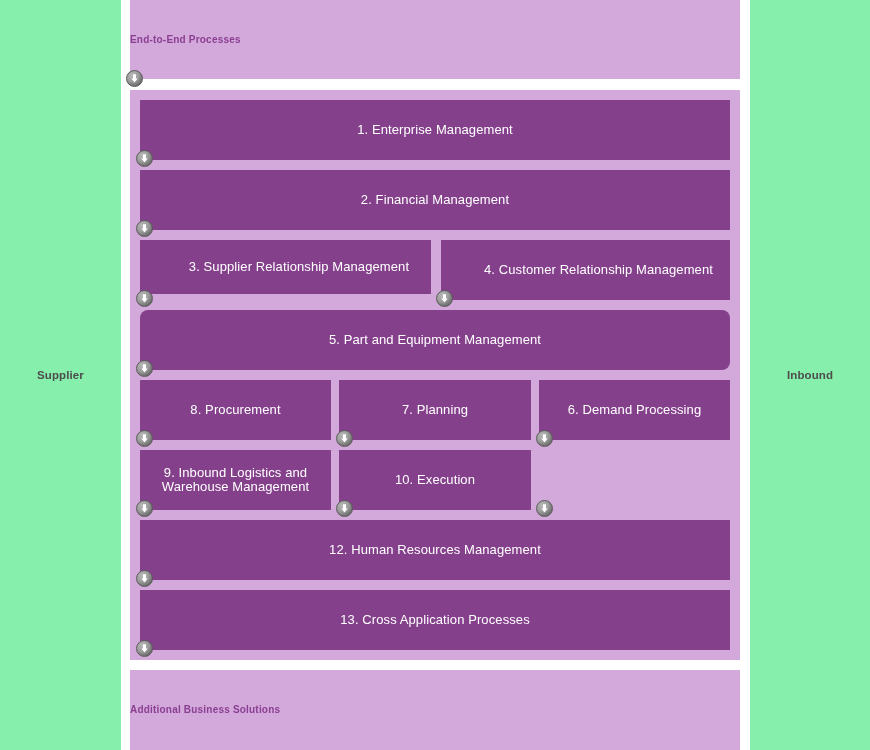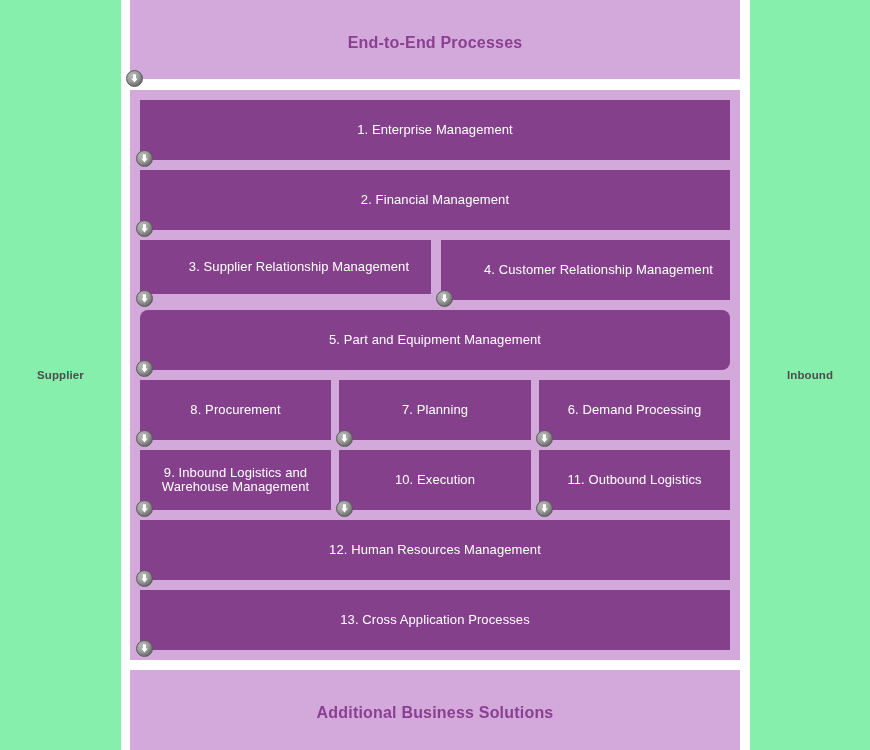--- a/index.html
+++ b/index.html
@@ -48,22 +48,21 @@
     background: #d3a8db;
   }
   #panel-top    { top: 0px;   height: 79px; }
   #panel-middle { top: 90px;  height: 570px; }
   #panel-bottom { top: 670px; height: 80px; }
 
   .panel-title {
     position: absolute;
     left: 0;
     right: 0;
-    text-align: center;
-    font-size: 16px;
+    font-size: 10px;
     font-weight: bold;
     color: #8a3f91;
     letter-spacing: 0.2px;
   }
   #panel-top .panel-title    { top: 34px; }
   #panel-bottom .panel-title { top: 34px; }
 
   
   .pbox {
     position: absolute;
@@ -153,23 +152,20 @@
     <div class="pbox" style="left:409px; top:290px; width:191px; height:60px;">
       <span class="pbox-label">6. Demand Processing</span>
     </div>
 
     <div class="pbox align-left" style="left:10px; top:360px; width:191px; height:60px;">
       <span class="pbox-label">9. Inbound Logistics and Warehouse Management</span>
     </div>
     <div class="pbox" style="left:209px; top:360px; width:192px; height:60px;">
       <span class="pbox-label">10. Execution</span>
     </div>
-    <div class="pbox" style="left:409px; top:360px; width:191px; height:60px;">
-      <span class="pbox-label">11. Outbound Logistics</span>
-    </div>
 
     <div class="pbox" style="left:10px; top:430px; width:590px; height:60px;">
       <span class="pbox-label">12. Human Resources Management</span>
     </div>
 
     <div class="pbox" style="left:10px; top:500px; width:590px; height:60px;">
       <span class="pbox-label">13. Cross Application Processes</span>
     </div>
 
   </div>

